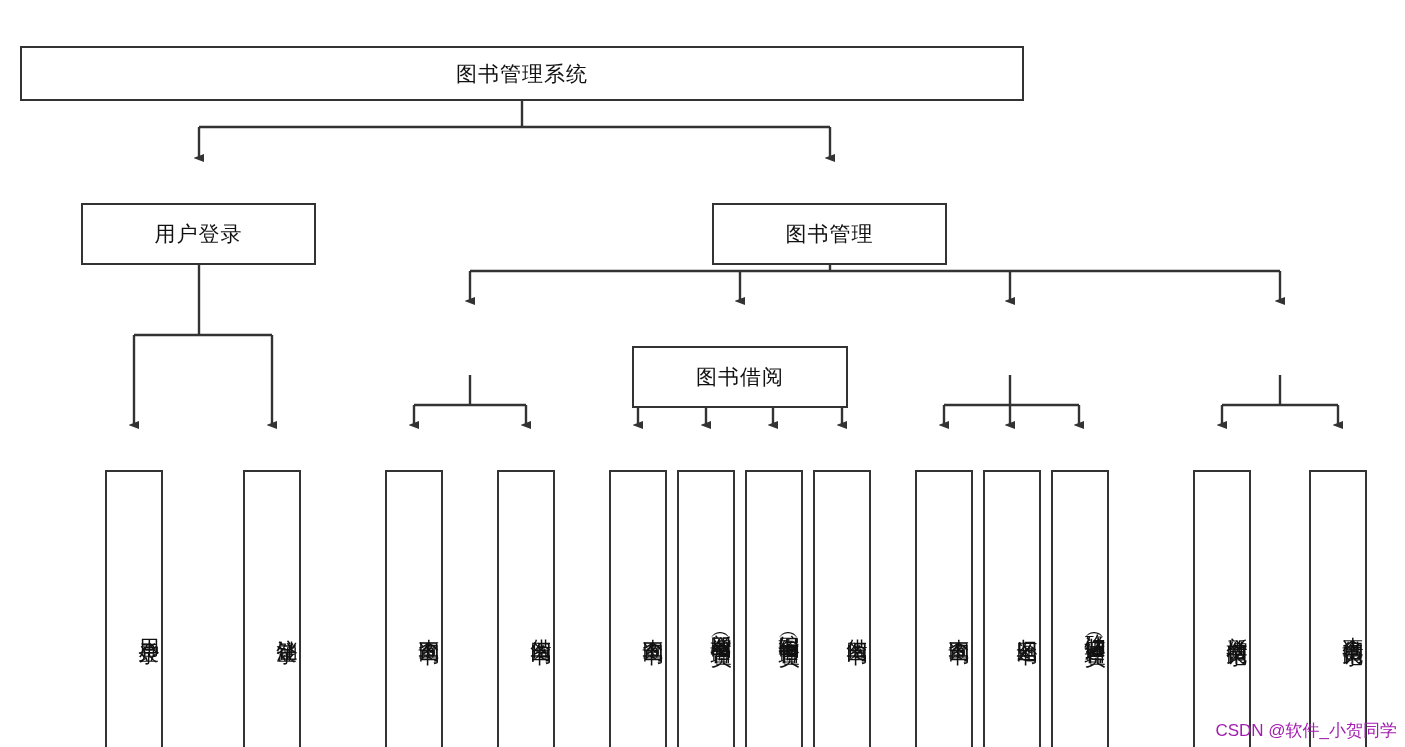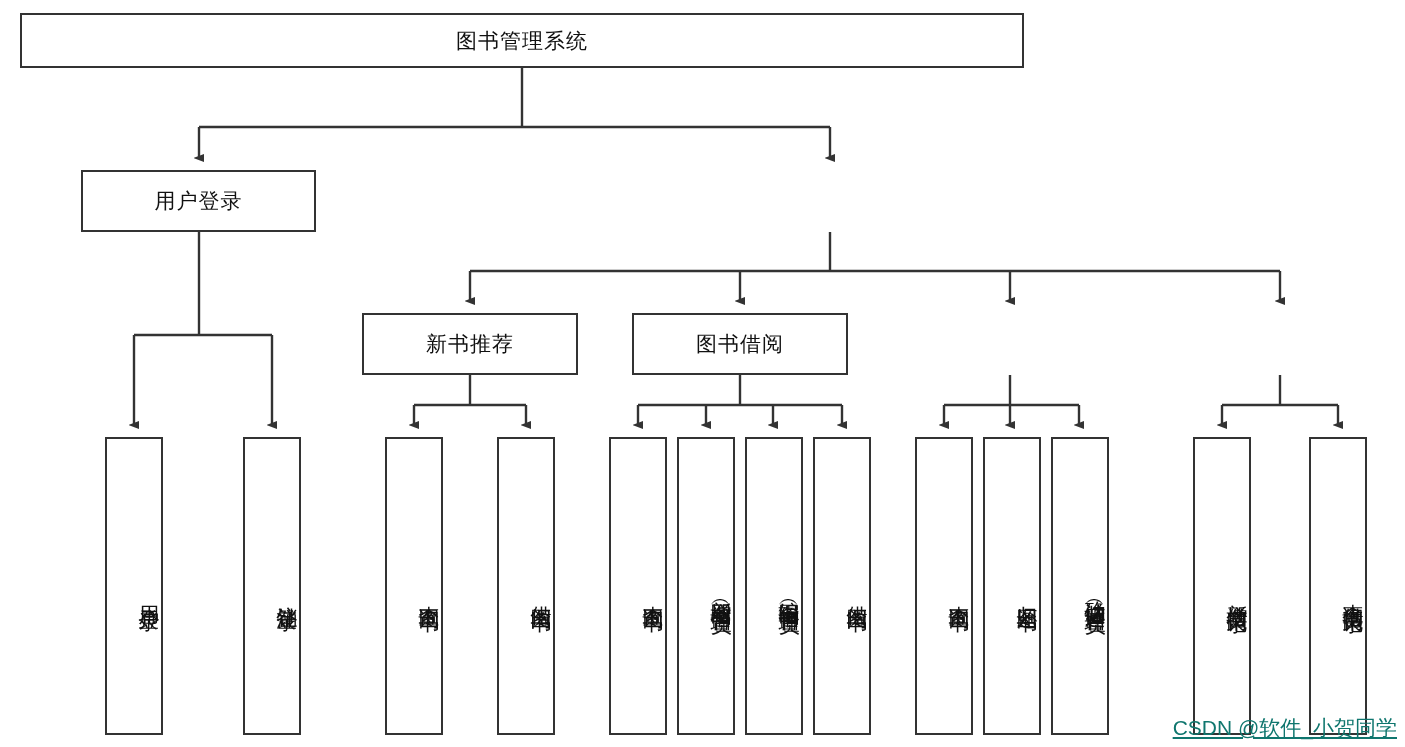--- a/index.html
+++ b/index.html
@@ -26,20 +26,21 @@
   .node {
     position: absolute;
     box-sizing: border-box;
     background: #ffffff;
     border: 2px solid #333333;
     display: flex;
     align-items: center;
     justify-content: center;
     color: #111111;
     z-index: 2;
+    margin-top: 33px;
   }
   .node.horiz {
     font-size: 21px;
     letter-spacing: 1px;
   }
   .node.vert {
     writing-mode: vertical-rl;
     text-orientation: upright;
     font-size: 21px;
     padding-top: 14px;
@@ -50,25 +51,24 @@
   }
   .node.vert .vtext {
     writing-mode: vertical-rl;
     text-orientation: upright;
     white-space: nowrap;
   }
   .watermark {
     position: absolute;
     right: 8px;
     bottom: 5px;
-    font-size: 21px;
-    color: #0f766e;
+    font-size: 17px;
+    color: #a21caf;
     z-index: 5;
     white-space: nowrap;
-    text-decoration: underline;
   }
 </style>
 </head>
 <body>
 
 <div id="canvas">
 
   <svg class="edges" viewBox="0 0 1405 747">
     <defs>
       <marker id="arrow" markerWidth="10" markerHeight="10" refX="5" refY="5" orient="auto" markerUnits="userSpaceOnUse">
@@ -122,24 +122,24 @@
     </g>
   </svg>
 
   <div class="node horiz" style="left:20px; top:13px; width:1004px; height:55px;">
     <span>图书管理系统</span>
   </div>
 
   <div class="node horiz" style="left:81px; top:170px; width:235px; height:62px;">
     <span>用户登录</span>
   </div>
+  <div class="node horiz" style="left:712px; top:170px; width:235px; height:62px;">
+    <span>图书管理</span>
+  </div>
 
-  <div class="node horiz" style="left:362px; top:313px; width:216px; height:62px;">
-    <span>新书推荐</span>
-  </div>
   <div class="node horiz" style="left:632px; top:313px; width:216px; height:62px;">
     <span>图书借阅</span>
   </div>
 
   <div class="node vert" style="left:105px; top:437px; width:58px; height:298px;">
     <span class="vtext">用户登录</span>
   </div>
   <div class="node vert" style="left:243px; top:437px; width:58px; height:298px;">
     <span class="vtext">注销登录</span>
   </div>

